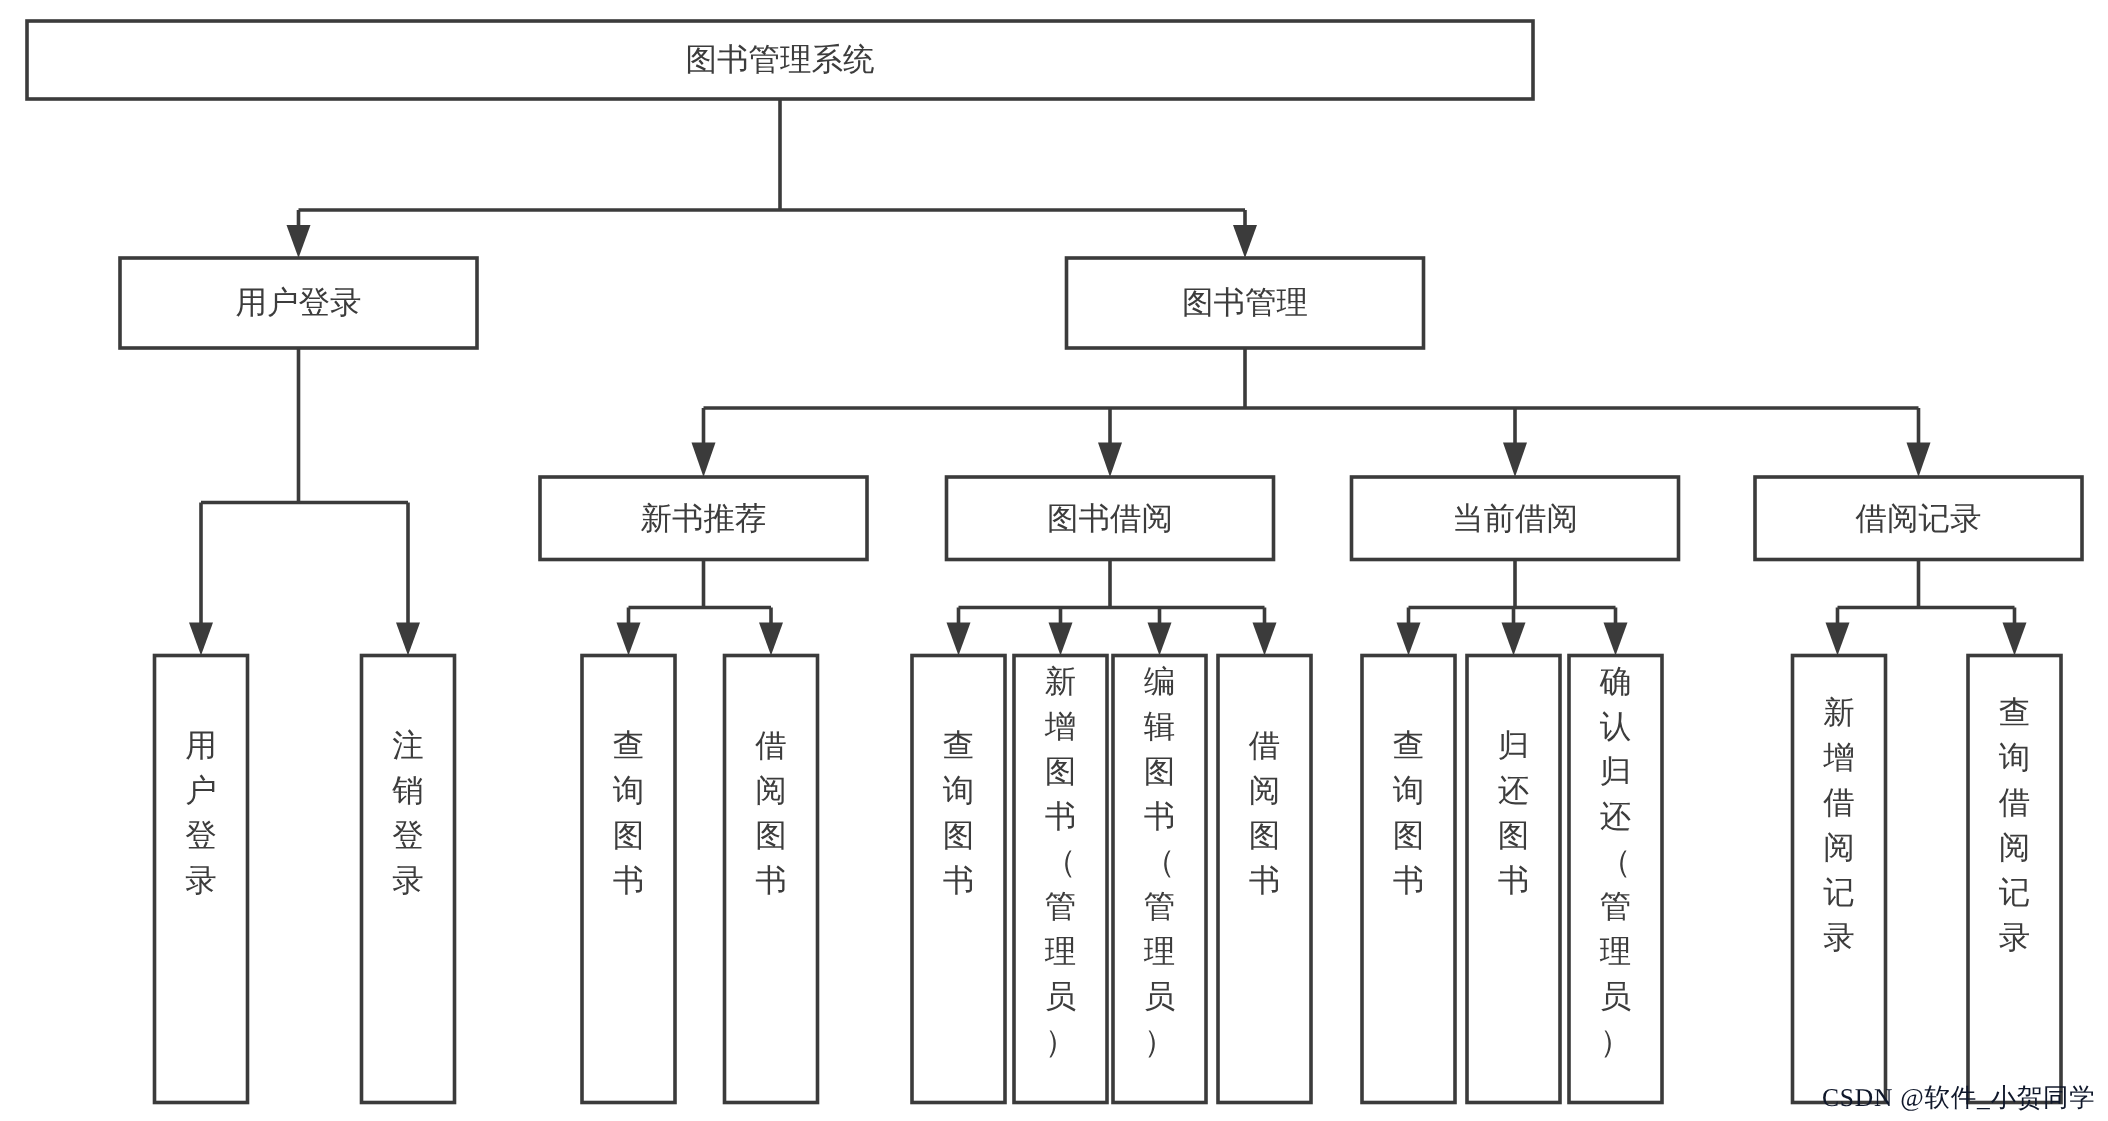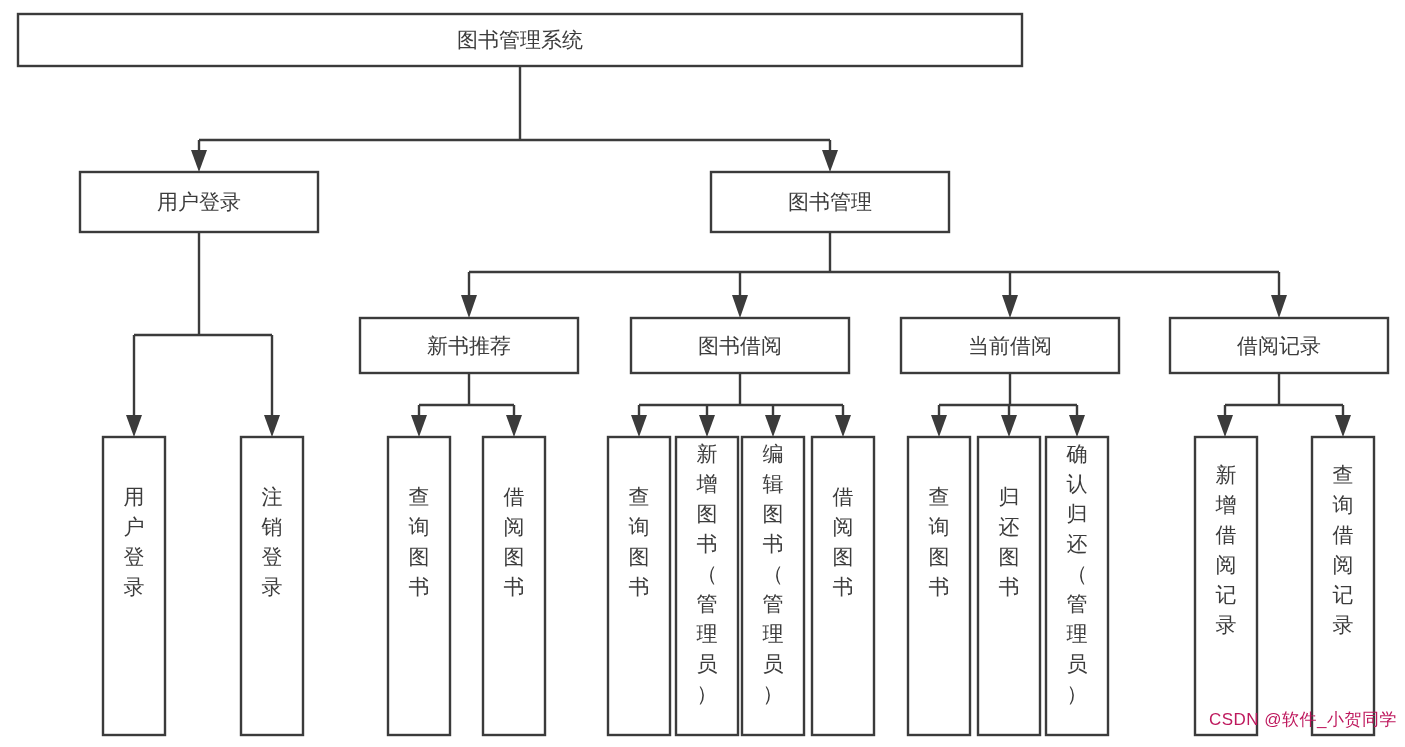--- a/index.html
+++ b/index.html
@@ -42,24 +42,24 @@
     stroke-width: 2.4;
     fill: none;
   }
   .arrow-head {
     fill: #3b3b3b;
     stroke: none;
   }
   .watermark {
     position: absolute;
     right: 8px;
-    bottom: 16px;
-    color: #be185d;
+    bottom: 4px;
+    color: #0f172a;
     font-size: 17px;
-    font-family: Liberation Sans, sans-serif;
+    font-family: Liberation Serif, serif;
     letter-spacing: 0.5px;
     white-space: nowrap;
     pointer-events: none;
   }
 </style>
 </head>
 <body>
 
 <svg id="diagram" viewBox="0 0 1405 747">
   <defs>

